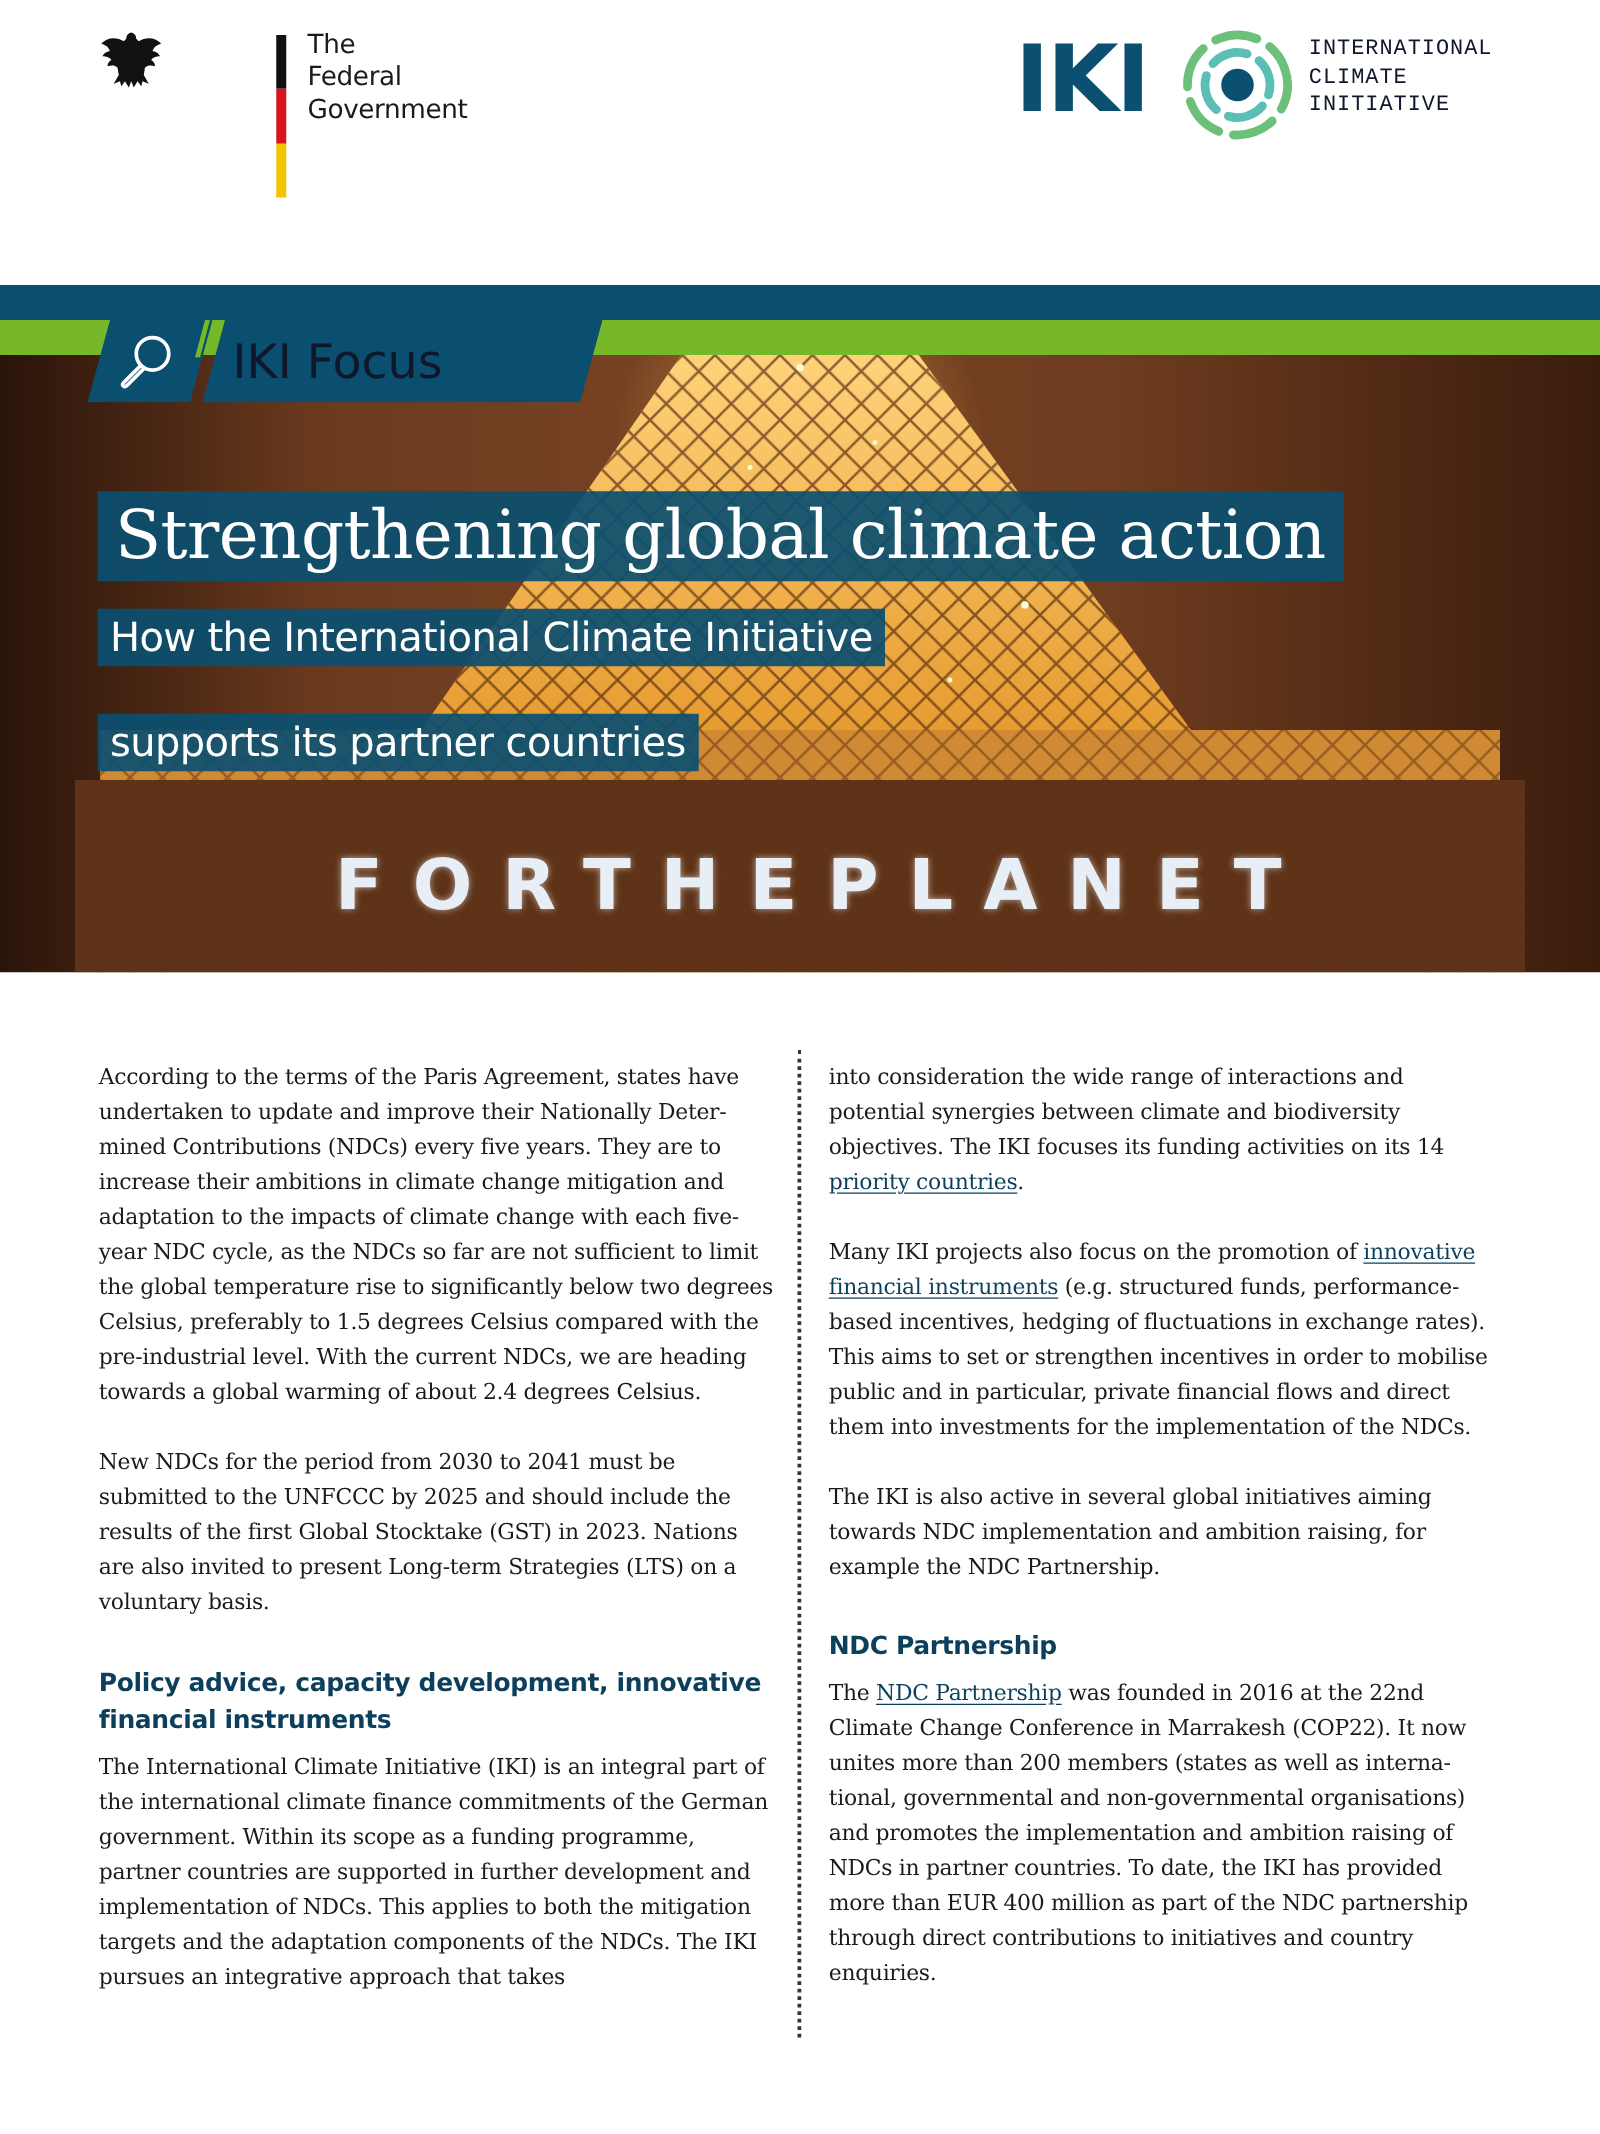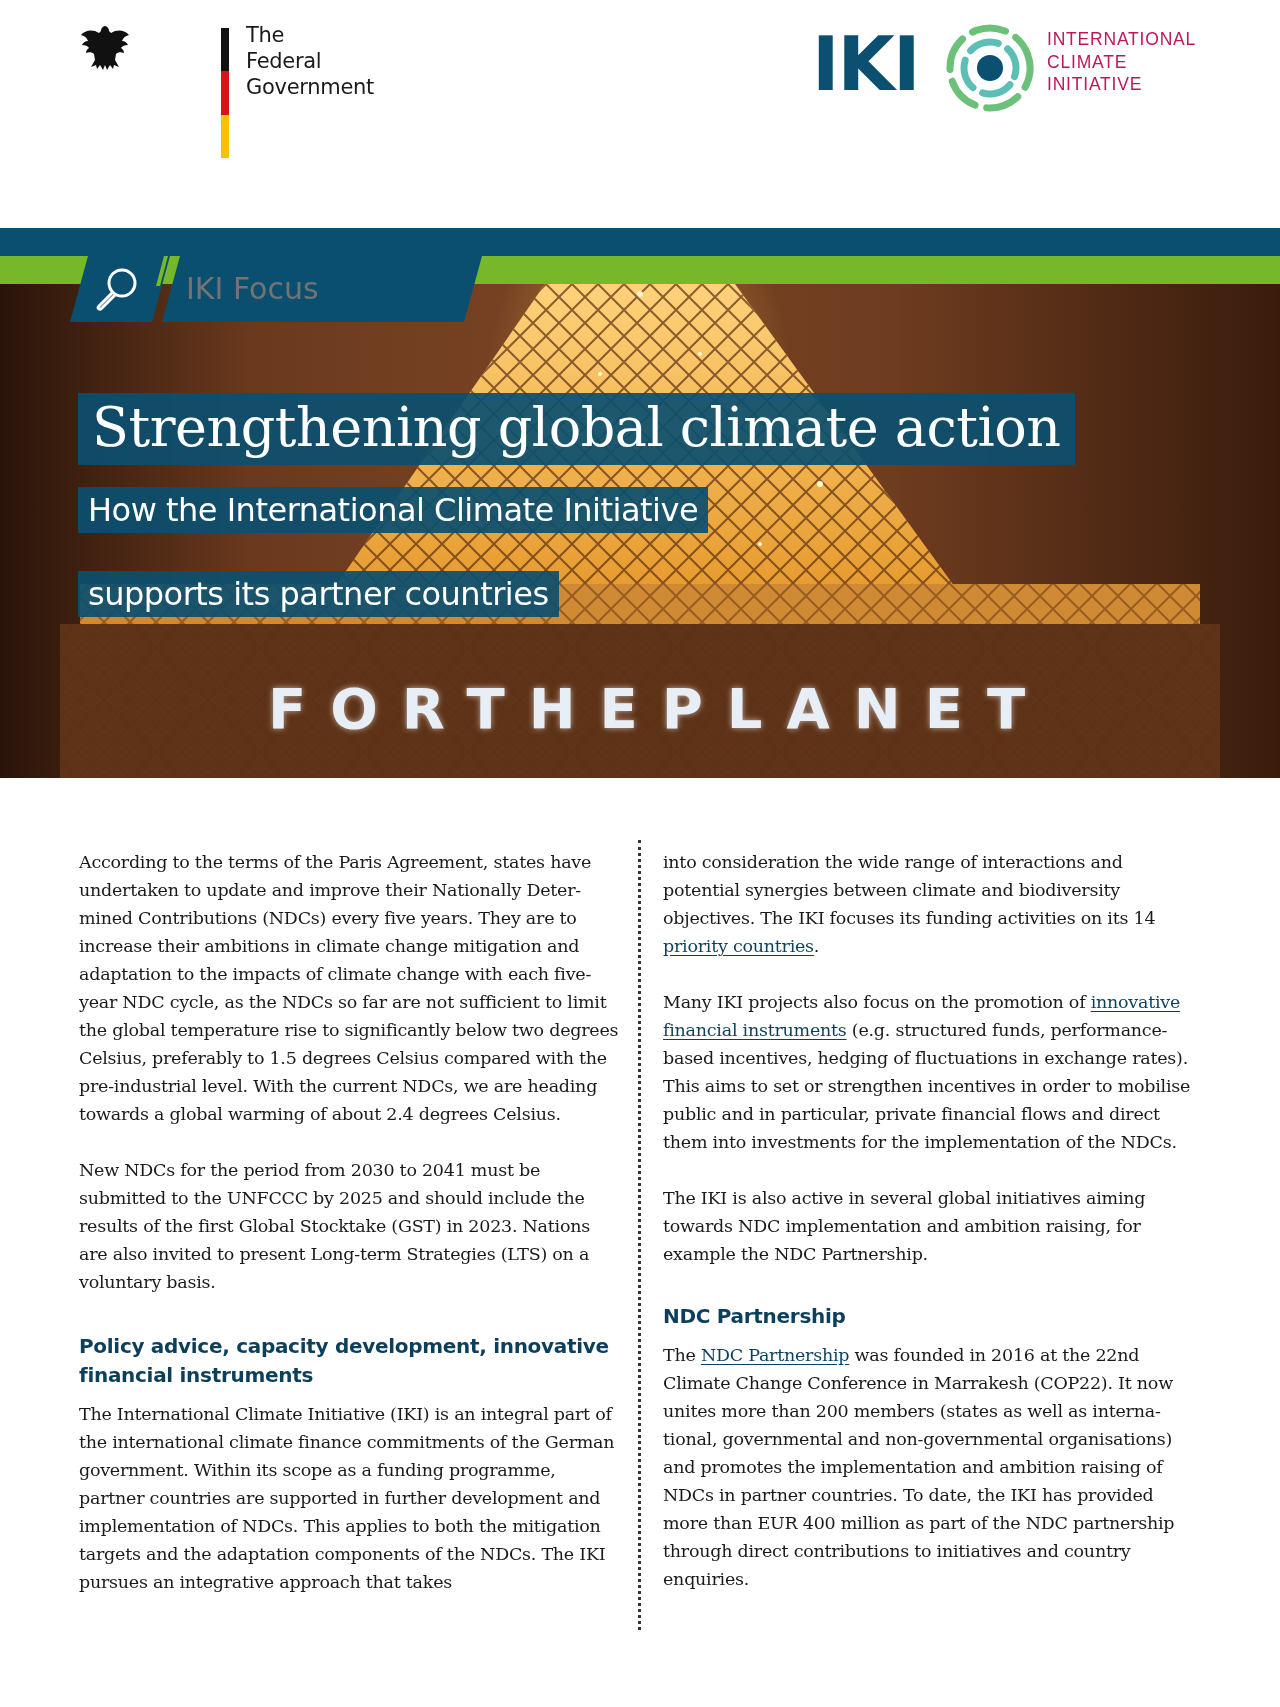--- a/index.html
+++ b/index.html
@@ -11,41 +11,41 @@
     .eagle { position: absolute; left: 0; top: 2px; width: 52px; height: 50px; }
     .flag { position: absolute; left: 141px; top: 6px; width: 8px; height: 130px; }
     .flag .b { height: 33.3%; background: #111; }
     .flag .r { height: 33.3%; background: #d8141a; }
     .flag .g { height: 33.4%; background: #f5c200; }
     .fedgov-text { position: absolute; left: 166px; top: 0; font-family: "DejaVu Sans", sans-serif; font-size: 21px; line-height: 26px; color: #1a1a1a; letter-spacing: -0.3px; }
 
     .iki-logo { position: absolute; left: 812px; top: 18px; width: 400px; height: 100px; }
     .iki-word { position: absolute; left: 0; top: 6px; font-family: "DejaVu Sans", sans-serif; font-weight: bold; font-size: 74px; line-height: 80px; color: #0b5071; letter-spacing: -2px; }
     .iki-rings { position: absolute; left: 130px; top: 2px; width: 96px; height: 96px; }
-    .iki-sub { position: absolute; left: 235px; top: 10px; font-family: Liberation Sans, sans-serif; font-size: 17.5px; line-height: 22.5px; color: #be185d; letter-spacing: 0.8px; }
+    .iki-sub { position: absolute; left: 235px; top: 10px; font-family: Liberation Mono, monospace; font-size: 17.5px; line-height: 22.5px; color: #0f172a; letter-spacing: 0.8px; }
 
     
     .banner { position: absolute; left: 0; top: 228px; width: 1280px; height: 550px; overflow: hidden; }
     .bar-blue { position: absolute; left: 0; top: 0; width: 1280px; height: 28px; background: #0b4f70; }
     .bar-green { position: absolute; left: 0; top: 28px; width: 1280px; height: 28px; background: #76b82a; }
     .photo { position: absolute; left: 0; top: 56px; width: 1280px; height: 494px;
       background:
         radial-gradient(ellipse 220px 340px at 640px 120px, rgba(255,200,80,0.55), rgba(255,160,40,0) 70%),
         radial-gradient(ellipse 560px 120px at 640px 420px, rgba(230,140,40,0.55), rgba(0,0,0,0) 75%),
         linear-gradient(90deg, #2a140a 0%, #6b3a1e 20%, #7a4424 45%, #6e3c1f 70%, #3a1c0d 100%);
     }
     .tower { position: absolute; left: 0; top: 0; width: 1280px; height: 494px; }
     .planet-text { position: absolute; left: 268px; top: 392px; width: 760px; font-family: "DejaVu Sans", sans-serif; font-weight: bold; font-size: 56px; letter-spacing: 24px; color: #e8eef5; text-shadow: 0 0 6px rgba(255,255,255,0.6); }
 
     .focus-tab { position: absolute; left: 70px; top: 256px; height: 66px; }
     .focus-tab .icon-bg { position: absolute; left: 0; top: 0; width: 100px; height: 66px; background: #0b4f70; clip-path: polygon(18px 0, 100px 0, 82px 66px, 0 66px); }
     .focus-tab .label-bg { position: absolute; left: 92px; top: 0; width: 320px; height: 66px; background: #0b4f70; clip-path: polygon(18px 0, 320px 0, 302px 66px, 0 66px); }
     .focus-tab .slash { position: absolute; left: 86px; top: 0; width: 12px; height: 66px; background: #76b82a; clip-path: polygon(8px 0, 12px 0, 4px 30px, 0 30px); }
     .magnifier { position: absolute; left: 24px; top: 10px; width: 46px; height: 46px; }
-    .focus-label { position: absolute; left: 116px; top: 6px; font-family: "DejaVu Sans", sans-serif; font-size: 30px; line-height: 54px; color: #737373; white-space: nowrap; }
+    .focus-label { position: absolute; left: 116px; top: 6px; font-family: "DejaVu Sans", sans-serif; font-size: 38px; line-height: 54px; color: #0f172a; white-space: nowrap; }
 
     .title-box { position: absolute; left: 78px; top: 393px; height: 72px; background: rgba(11,79,112,0.92); padding: 0 14px 0 14px; }
     .title-box span { font-family: "DejaVu Serif", serif; font-size: 54px; line-height: 70px; color: #ffffff; white-space: nowrap; letter-spacing: -0.5px; }
     .sub-box { position: absolute; left: 78px; height: 46px; background: rgba(11,79,112,0.92); padding: 0 10px; }
     .sub-box span { font-family: "DejaVu Sans", sans-serif; font-size: 32px; line-height: 46px; color: #ffffff; white-space: nowrap; letter-spacing: -0.5px; text-align: center; }
 
     
     .col { position: absolute; top: 848px; width: 540px; font-size: 17.5px; line-height: 28px; color: #1a1a1a; letter-spacing: -0.25px; }
     .col-left { left: 79px; }
     .col-right { left: 663px; }

